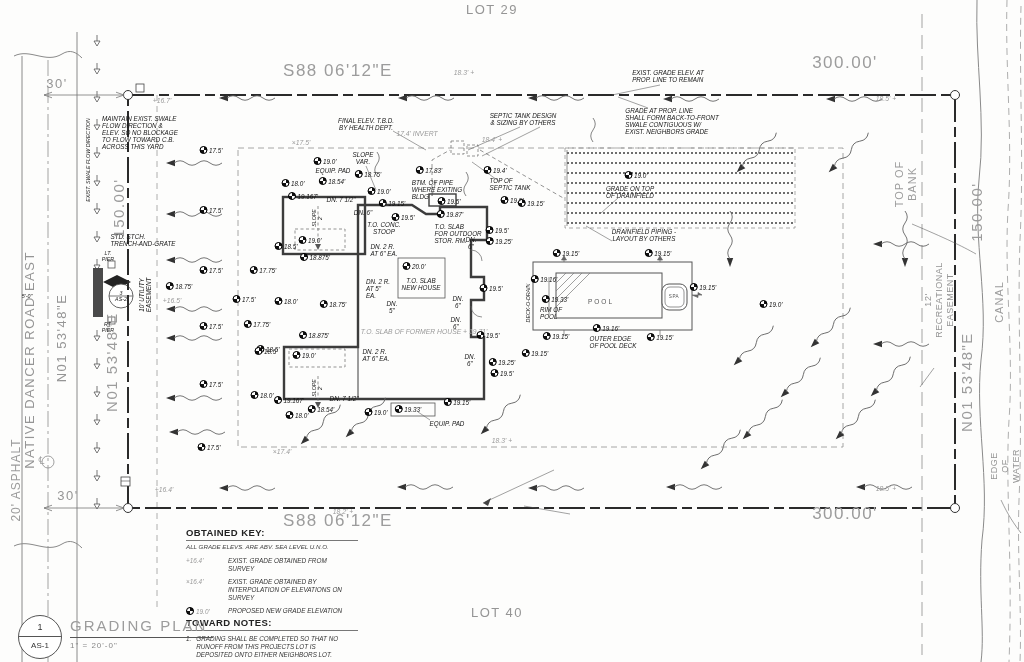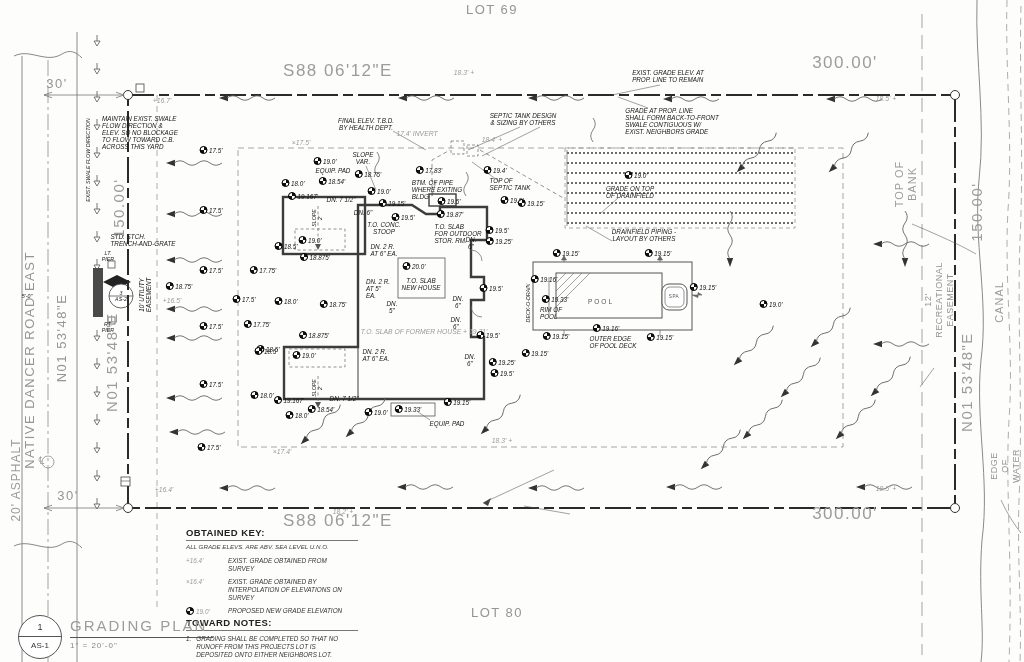--- a/index.html
+++ b/index.html
@@ -257,22 +257,22 @@
     <div class="tb-circle">
       <div class="tb-num">1</div>
       <div class="tb-sheet">AS-1</div>
     </div>
     <div>
       <div class="tb-title">GRADING PLAN</div>
       <div class="tb-scale">1" = 20'-0"</div>
     </div>
   </div>
 
-<div class="ann b13" style="left: 492px; top: 10px; transform: translate(-50%, -50%);">LOT 69</div>
-    <div class="ann b13" style="left: 497px; top: 613px; transform: translate(-50%, -50%);">LOT 80</div>
+<div class="ann b13" style="left: 492px; top: 10px; transform: translate(-50%, -50%);">LOT 29</div>
+    <div class="ann b13" style="left: 497px; top: 613px; transform: translate(-50%, -50%);">LOT 40</div>
     <div class="ann b17" style="left: 338px; top: 71px; transform: translate(-50%, -50%);">S88 06'12"E</div>
     <div class="ann b17" style="left: 845px; top: 63px; transform: translate(-50%, -50%);">300.00'</div>
     <div class="ann b17" style="left: 338px; top: 521px; transform: translate(-50%, -50%);">S88 06'12"E</div>
     <div class="ann b17" style="left: 845px; top: 514px; transform: translate(-50%, -50%);">300.00'</div>
     <div class="ann b13" style="left: 57px; top: 84px; transform: translate(-50%, -50%);">30'</div>
     <div class="ann b13" style="left: 68px; top: 496px; transform: translate(-50%, -50%);">30'</div>
     <div class="ann b13" style="left: 30px; top: 360px; transform: translate(-50%, -50%) rotate(-90deg);">NATIVE DANCER ROAD EAST</div>
     <div class="ann b13" style="left: 62px; top: 338px; transform: translate(-50%, -50%) rotate(-90deg);">N01 53'48"E</div>
     <div class="ann b15" style="left: 119px; top: 208px; transform: translate(-50%, -50%) rotate(-90deg);">150.00'</div>
     <div class="ann b15" style="left: 112px; top: 362px; transform: translate(-50%, -50%) rotate(-90deg);">N01 53'48"E</div>

